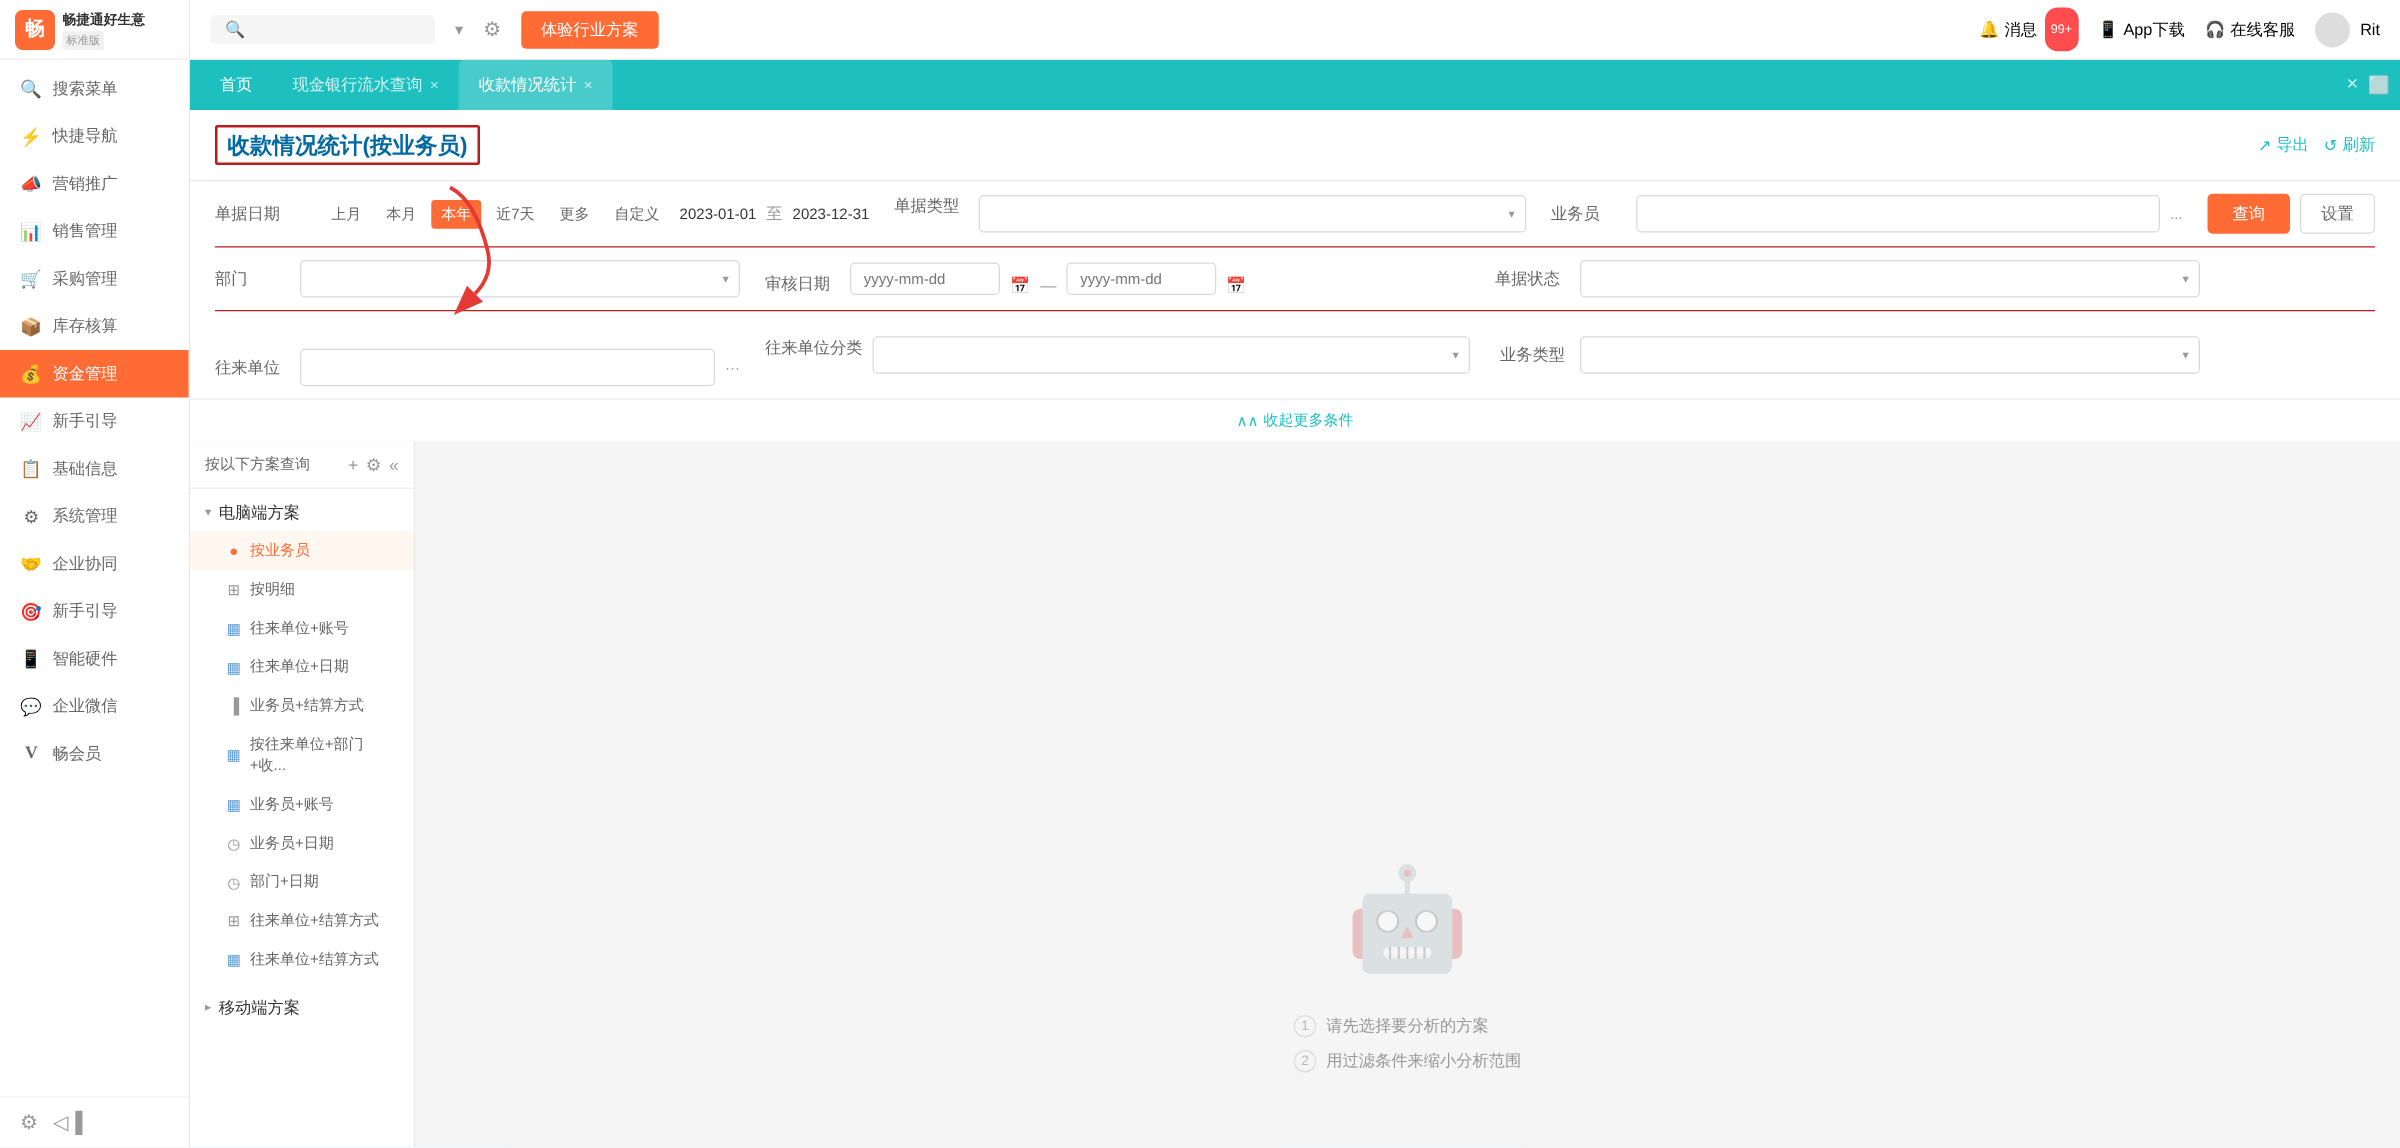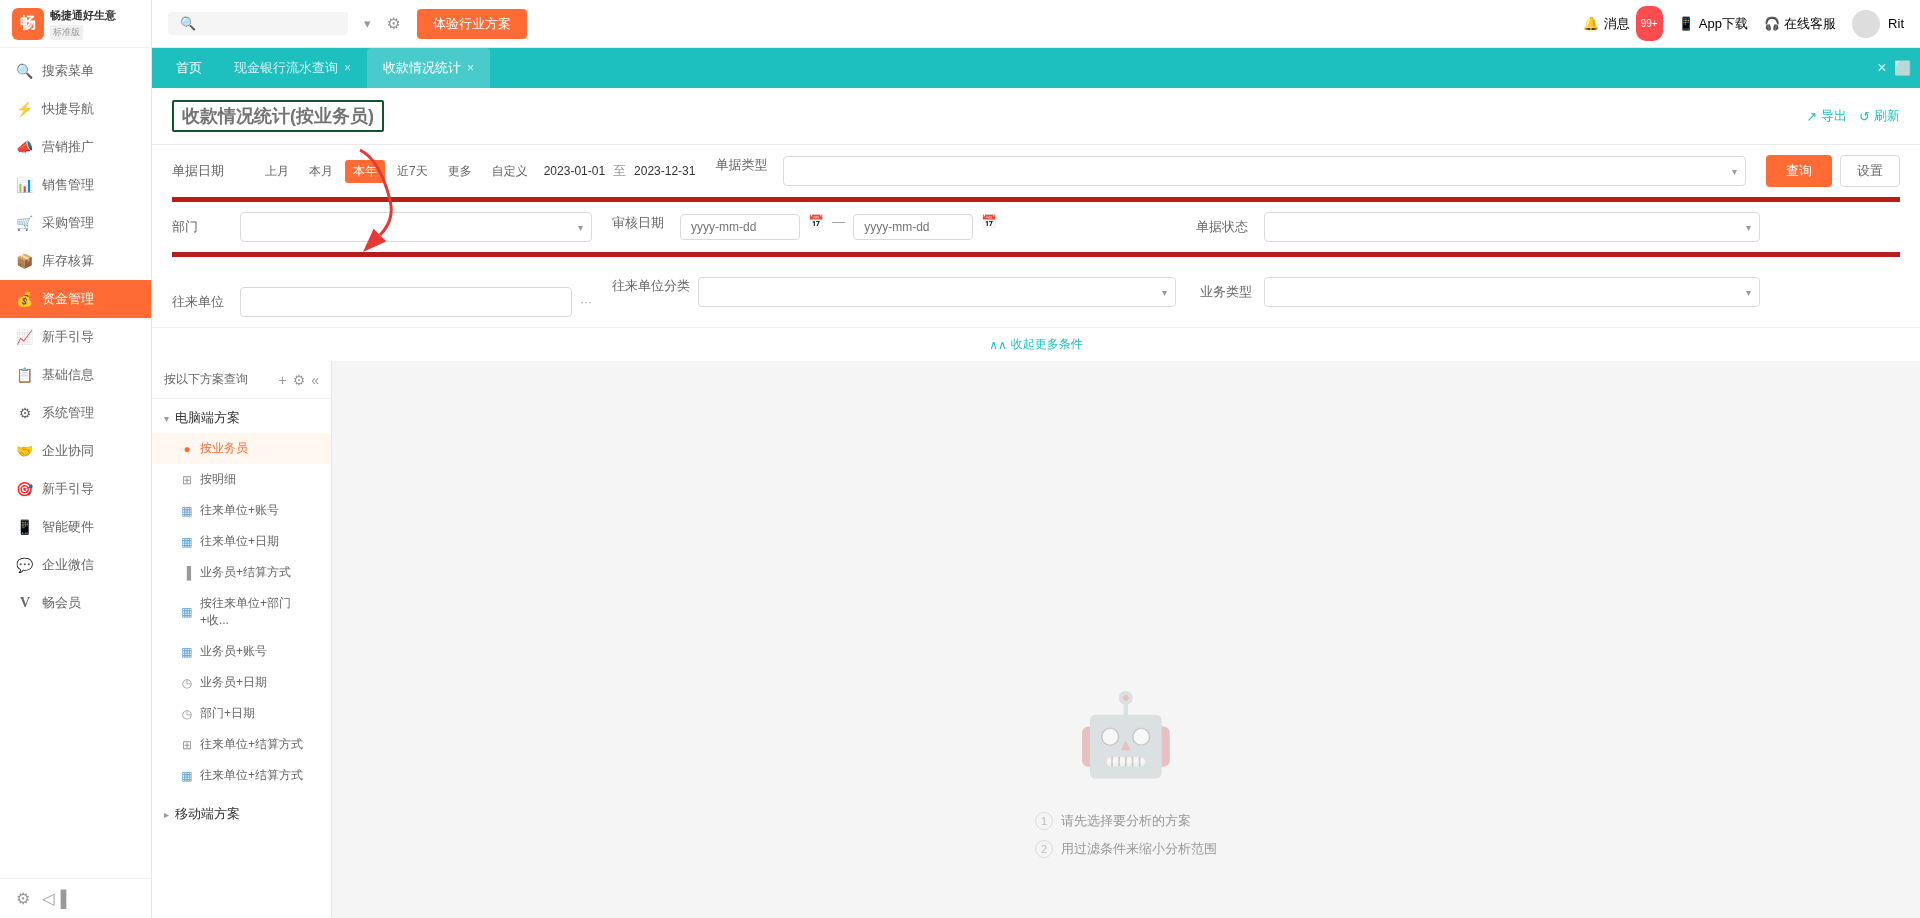--- a/index.html
+++ b/index.html
@@ -35,28 +35,28 @@
     .tab-item.home { color: white; text-align: right; }
     .tab-item.active { background: rgba(255,255,255,0.2); color: white; border-radius: 4px 4px 0 0; }
     .tab-close { font-size: 12px; color: rgba(255,255,255,0.7); cursor: pointer; }
     .tab-bar-actions { margin-left: auto; display: flex; align-items: center; gap: 8px; color: rgba(255,255,255,0.8); }
 
     
     .page-content { flex: 1; background: #f0f2f5; display: flex; flex-direction: column; overflow: hidden; }
 
     
     .page-header { background: #fff; padding: 12px 20px; display: flex; align-items: center; border-bottom: 1px solid #e8e8e8; }
-    .page-title { font-size: 18px; font-weight: bold; color: #737373; border: 2px solid #14532d; padding: 2px 8px; border-radius: 2px; }
+    .page-title { font-size: 18px; font-weight: bold; color: #0369a1; border: 2px solid #b91c1c; padding: 2px 8px; border-radius: 2px; }
     .page-header-actions { margin-left: auto; display: flex; gap: 12px; align-items: center; }
     .export-btn { color: #1dbfbf; border: none; background: none; cursor: pointer; display: flex; align-items: center; gap: 4px; font-size: 13px; }
     .refresh-btn { color: #1dbfbf; border: none; background: none; cursor: pointer; display: flex; align-items: center; gap: 4px; font-size: 13px; }
 
     
     .filter-area { background: #fff; padding: 0 20px; display: flex; flex-direction: column; }
-    .filter-row { display: flex; align-items: center; padding: 10px 0; border-bottom: 5px solid #b91c1c; gap: 20px; flex-wrap: wrap; }
+    .filter-row { display: flex; align-items: center; padding: 10px 0; border-bottom: 1px solid #b91c1c; gap: 20px; flex-wrap: wrap; }
     .filter-row:last-child { border-bottom: none; }
     .filter-label { color: #666; font-size: 13px; min-width: 60px; }
     .date-range-group { display: flex; align-items: center; gap: 4px; margin-left: 17px; }
     .date-tab { padding: 3px 8px; border-radius: 3px; cursor: pointer; font-size: 12px; color: #666; }
     .date-tab.active { background: #ff6b35; color: white; border-radius: 3px; }
     .date-display { color: #333; font-size: 12px; }
     .date-input { border: 1px solid #d9d9d9; border-radius: 4px; padding: 5px 10px; color: #999; font-size: 12px; width: 120px; }
     .date-sep { color: #999; }
     .filter-buttons { display: flex; gap: 8px; margin-left: auto; }
     .query-btn { background: #ff6b35; color: white; border: none; padding: 6px 20px; border-radius: 4px; cursor: pointer; font-size: 13px; }
@@ -252,34 +252,39 @@
             <span class="date-display">2023-01-01</span>
             <span class="date-sep">至</span>
             <span class="date-display">2023-12-31</span>
           </div>
           <div style="display:flex;align-items:flex-start;gap:8px;flex:1;">
             <span class="filter-label">单据类型</span>
             <div style="flex:1;border:1px solid #d9d9d9;border-radius:4px;padding:5px 28px 5px 10px;min-height:30px;position:relative;background:#fff;">
               <span style="position:absolute;right:8px;top:50%;transform:translateY(-50%);color:#999;font-size:10px;">▾</span>
             </div>
           </div>
+          <div style="display:flex;align-items:center;gap:8px;flex:1;">
+            <span class="filter-label">业务员</span>
+            <div style="flex:1;border:1px solid #d9d9d9;border-radius:4px;padding:5px 10px;min-height:30px;position:relative;background:#fff;"></div>
+            <span class="more-btn">...</span>
+          </div>
           <div class="filter-buttons">
             <button class="query-btn">查询</button>
             <button class="setting-btn">设置</button>
           </div>
         </div>
 
         <div class="filter-row">
           <div style="display:flex;align-items:center;gap:8px;min-width:420px;">
             <span class="filter-label">部门</span>
             <div style="flex:1;border:1px solid #d9d9d9;border-radius:4px;padding:5px 28px 5px 10px;min-height:30px;position:relative;background:#fff;min-width:180px;">
               <span style="position:absolute;right:8px;top:50%;transform:translateY(-50%);color:#999;font-size:10px;">▾</span>
             </div>
           </div>
-          <div style="display:flex;align-items:flex-start;gap:8px;flex:1;">
+          <div style="display:flex;align-items:flex-end;gap:8px;flex:1;">
             <span class="filter-label">审核日期</span>
             <input class="date-input" type="text" placeholder="yyyy-mm-dd" style="">
             <span style="color:#999;cursor:pointer;">📅</span>
             <span class="date-sep">—</span>
             <input class="date-input" type="text" placeholder="yyyy-mm-dd" style="">
             <span style="color:#999;cursor:pointer;">📅</span>
           </div>
           <div style="display:flex;align-items:center;gap:8px;flex:1;">
             <span class="filter-label">单据状态</span>
             <div style="flex:1;border:1px solid #d9d9d9;border-radius:4px;padding:5px 28px 5px 10px;min-height:30px;position:relative;background:#fff;">

